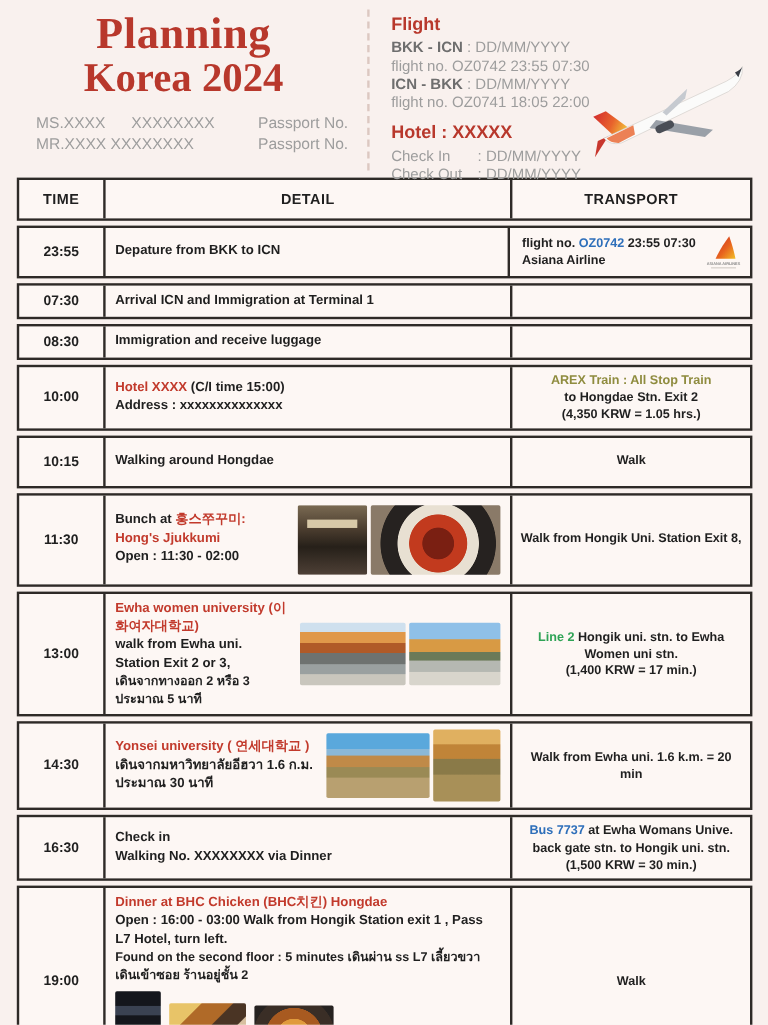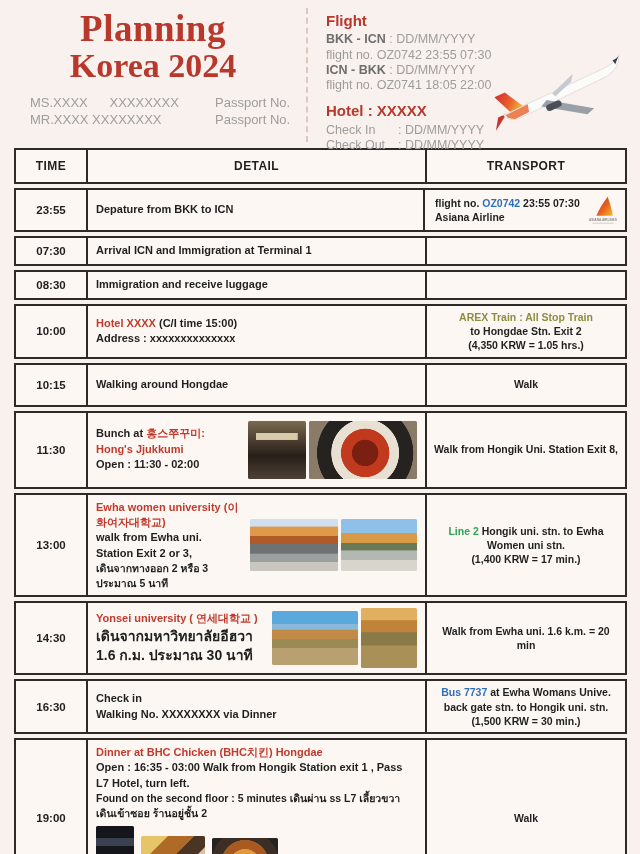--- a/index.html
+++ b/index.html
@@ -267,21 +267,21 @@
         </div>
         <div>(1,400 KRW = 17 min.)</div>
       </div>
     </div>
 
     <div class="trow" style="min-height:70px">
       <div class="c-time">14:30</div>
       <div class="c-detail detail-flex">
         <div class="dtext">
           <div class="red">Yonsei university ( 연세대학교 )</div>
-          <div style="font-size:14px">เดินจากมหาวิทยาลัยอีฮวา 1.6 ก.ม. ประมาณ 30 นาที</div>
+          <div style="font-size:11px">เดินจากมหาวิทยาลัยอีฮวา 1.6 ก.ม. ประมาณ 30 นาที</div>
         </div>
         <div class="photos">
           <div class="photo p-yonsei1"></div>
           <div class="photo p-yonsei2"></div>
         </div>
       </div>
       <div class="c-transport">
         <div>Walk from Ewha uni. 1.6 k.m. = 20 min</div>
       </div>
     </div>
@@ -299,21 +299,21 @@
           <span class="blue">Bus 7737</span><span> at Ewha Womans Unive. back gate stn. to Hongik uni. stn.</span>
         </div>
         <div>(1,500 KRW = 30 min.)</div>
       </div>
     </div>
 
     <div class="trow" style="min-height:118px">
       <div class="c-time">19:00</div>
       <div class="c-detail">
         <div class="red">Dinner at BHC Chicken (BHC치킨) Hongdae</div>
-        <div class="bold">Open : 16:35 - 03:00 Walk from Hongik Station exit 1 , Pass L7 Hotel, turn left.</div>
+        <div class="bold">Open : 16:00 - 03:00 Walk from Hongik Station exit 1 , Pass L7 Hotel, turn left.</div>
         <div class="bold" style="font-size:10.5px">Found on the second floor : 5 minutes เดินผ่าน ss L7 เลี้ยวขวา เดินเข้าซอย ร้านอยู่ชั้น 2</div>
         <div class="photos-bottom">
           <div class="photo p-bhc1"></div>
           <div class="photo p-bhc2"></div>
           <div class="photo p-bhc3"></div>
         </div>
       </div>
       <div class="c-transport">
         <div>Walk</div>
       </div>

